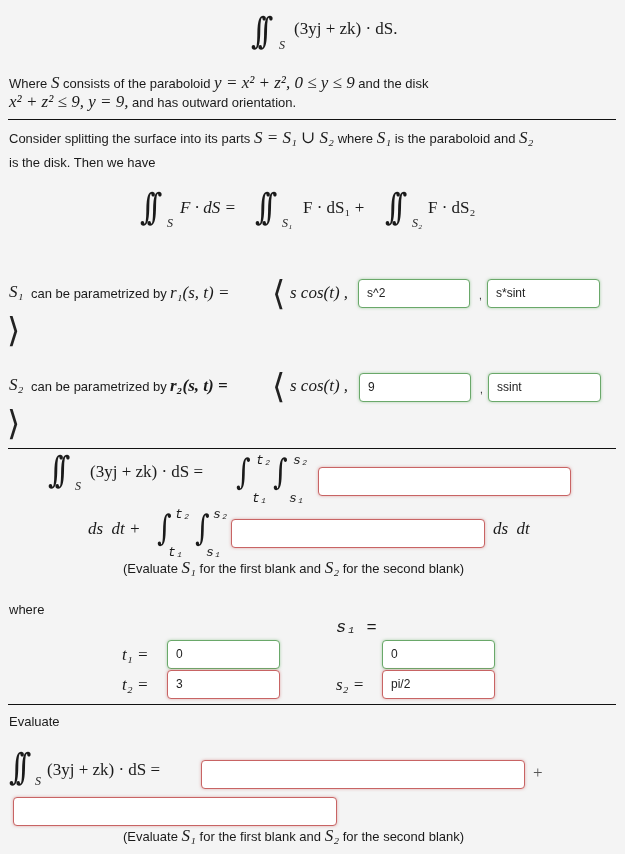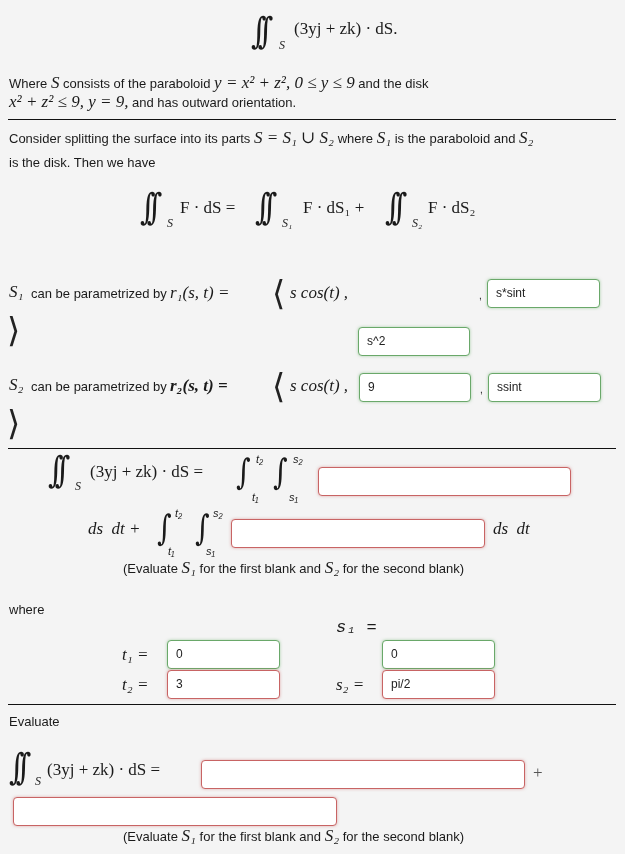--- a/index.html
+++ b/index.html
@@ -8,21 +8,21 @@
     background: #f4f4f4;
     font-family: "Liberation Sans", sans-serif;
     font-size: 13px; color: #1a1a1a;
     position: relative;
   }
   .abs { position: absolute; }
   .m { font-family: "Liberation Serif", "DejaVu Serif", serif; font-size: 17px; }
   .mi { font-style: italic; }
   .int { font-family: "DejaVu Serif", serif; font-size: 30px; font-style: italic; letter-spacing: -9px; line-height: 1; display: inline-block; transform: scaleY(1.2); }
   .sint { font-family: "DejaVu Serif", serif; font-size: 28px; font-style: italic; line-height: 1; display: inline-block; transform: scaleY(1.25); }
-  .lim { font-family: Liberation Sans, sans-serif; font-style: italic; font-size: 11px; }
+  .lim { font-family: Liberation Mono, monospace; font-style: italic; font-size: 13px; }
   .hr { position: absolute; left: 8px; width: 608px; height: 1px; background: #111; }
   .inp {
     position: absolute; box-sizing: border-box; height: 29px;
     background: #fff; border-radius: 4px;
     font-family: "Liberation Sans", sans-serif; font-size: 12px; color: #222;
     padding: 0 8px; line-height: 27px;
   }
   .ok { border: 1px solid #6aa86a; box-shadow: 0 0 3px rgba(90,170,90,0.5); }
   .bad { border: 1px solid #c86464; box-shadow: 0 0 3px rgba(200,90,90,0.5); }
   .angle { font-family: "DejaVu Serif", serif; font-size: 34px; font-weight: 100; color:#222; }
@@ -58,38 +58,38 @@
   <span>where</span>
   <span class="m mi">S₁</span>
   <span>is the paraboloid and</span>
   <span class="m mi">S₂</span><br>
   <span>is the disk. Then we have</span>
 </div>
 
 <div class="abs" style="left:140px; top:192px; width:360px; height:48px;">
   <span class="abs int" style="left:0; top:0;">∫∫</span>
   <span class="abs m mi" style="left:27px; top:24px; font-size:12px;">S</span>
-  <span class="abs m" style="left:40px; top:6px;">F · dS =</span>
+  <span class="abs m" style="left:40px; top:6px;font-style:italic;">F · dS =</span>
   <span class="abs int" style="left:115px; top:0;">∫∫</span>
   <span class="abs m mi" style="left:142px; top:24px; font-size:12px;">S₁</span>
   <span class="abs m" style="left:163px; top:6px;">F · dS₁ +</span>
   <span class="abs int" style="left:245px; top:0;">∫∫</span>
   <span class="abs m mi" style="left:272px; top:24px; font-size:12px;">S₂</span>
   <span class="abs m" style="left:288px; top:6px;">F · dS₂</span>
 </div>
 
 <div class="abs" style="left:9px; top:280px; width:610px; height:60px;">
   <span class="abs m mi" style="left:0; top:2px;">S₁</span>
   <span class="abs" style="left:22px; top:6px;">can be parametrized by</span>
   <span class="abs m mi" style="left:161px; top:3px;">r₁(s, t) =</span>
   <span class="abs angle" style="left:263px; top:-7px;">⟨</span>
   <span class="abs m mi" style="left:281px; top:3px;">s cos(t) ,</span>
   <span class="abs angle" style="left:-2px; top:30px;">⟩</span>
 </div>
-<div class="inp ok" style="left:358px; top:279px; width:112px;margin-top:48px;">s^2</div>
+<div class="inp ok" style="left:358px; top:279px; width:112px;">s^2</div>
 <span class="abs" style="left:479px; top:290px; font-size:10px;">,</span>
 <div class="inp ok" style="left:487px; top:279px; width:113px;">s*sint</div>
 
 <div class="abs" style="left:9px; top:373px; width:610px; height:60px;">
   <span class="abs m mi" style="left:0; top:2px;">S₂</span>
   <span class="abs" style="left:22px; top:6px;">can be parametrized by</span>
   <span class="abs m mi" style="left:161px; top:3px;font-weight:bold;">r₂(s, t) =</span>
   <span class="abs angle" style="left:263px; top:-7px;">⟨</span>
   <span class="abs m mi" style="left:281px; top:3px;">s cos(t) ,</span>
   <span class="abs angle" style="left:-2px; top:30px;">⟩</span>

